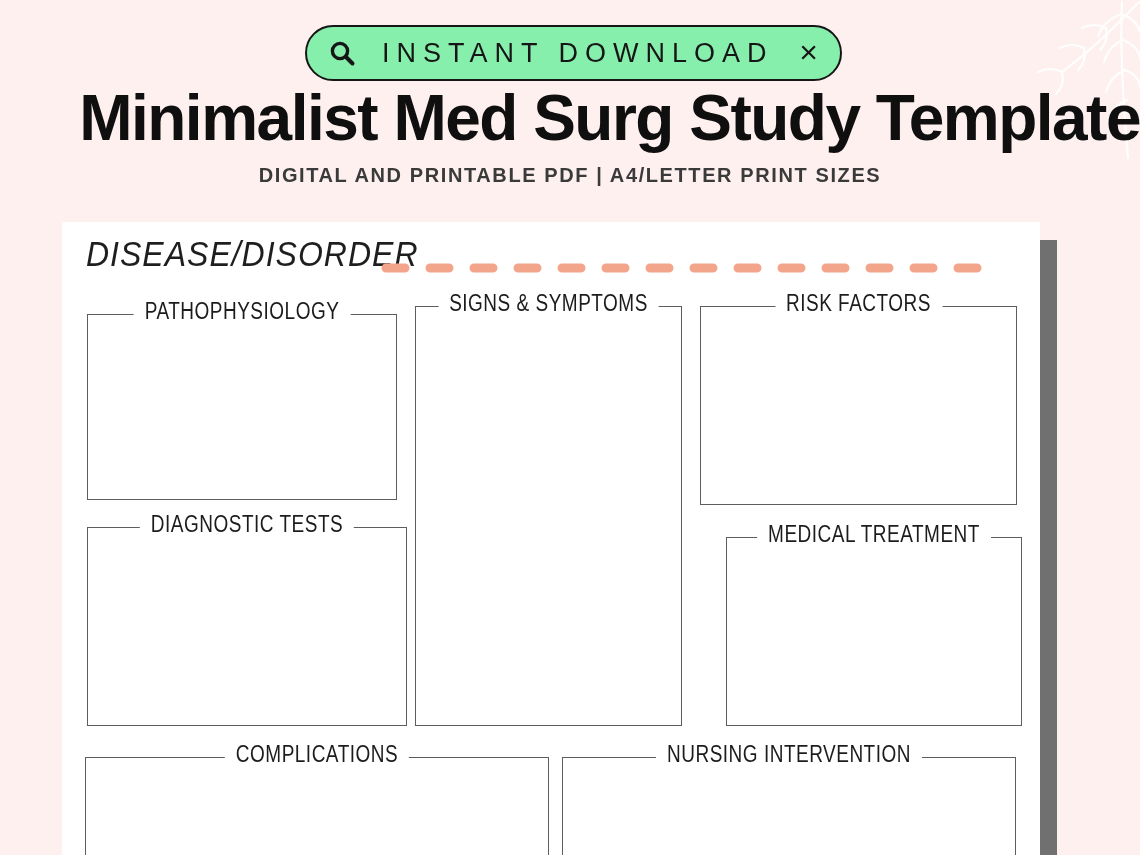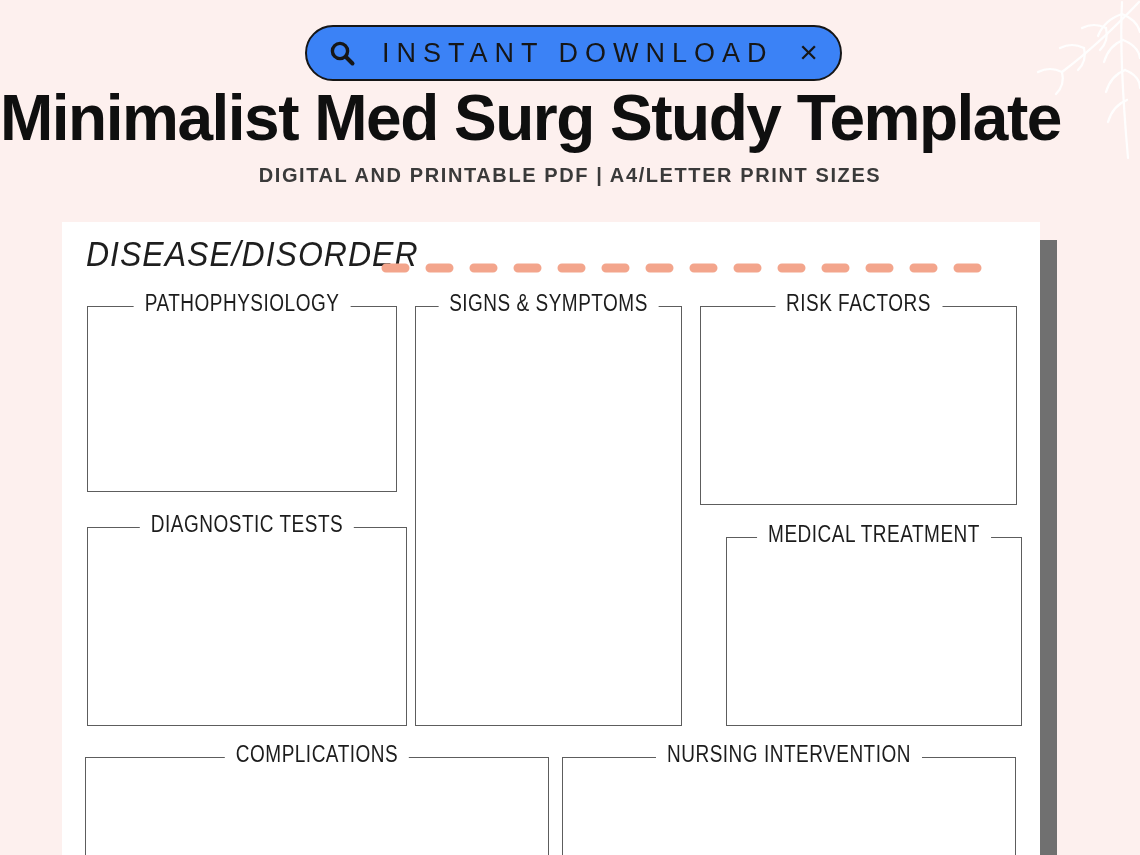--- a/index.html
+++ b/index.html
@@ -16,21 +16,21 @@
   .corner-decor {
     position: absolute; top: 0; right: 0;
     width: 130px; height: 160px;
     opacity: 0.95;
   }
 
   
   .badge {
     position: absolute; left: 305px; top: 25px;
     width: 537px; height: 56px;
-    background: #3b82f6;
+    background: #86efac;
     border: 2.5px solid #161616;
     border-radius: 30px;
     display: flex; align-items: center;
     padding: 0 22px;
   }
   .badge-label {
     flex: 1;
     text-align: center;
     font-size: 27px;
     font-weight: 500;
@@ -43,21 +43,21 @@
     font-weight: 400;
     color: #161616;
     line-height: 1;
     margin-top: -2px;
   }
 
   
   .main-title {
     position: absolute; left: 0; top: 86px;
     width: 1140px;
-    text-align: left;
+    text-align: right;
     font-size: 64px;
     font-weight: 700;
     letter-spacing: -1.5px;
     color: #0f0f0f;
     line-height: 1;
     white-space: nowrap;
   }
   .main-subtitle {
     position: absolute; left: 0; top: 164px;
     width: 1140px;
@@ -156,21 +156,21 @@
 <div class="paper-shadow"></div>
 
 <div class="paper">
 
   <div class="sheet-heading">DISEASE/DISORDER</div>
 
   <svg class="dash-line" width="620" height="10">
     <line x1="6" y1="5" x2="614" y2="5" stroke-width="9" stroke-linecap="round" stroke-dasharray="19 25" stroke="#f3a58c"></line>
   </svg>
 
-  <div class="tbox" style="left:25px; top:84px; width:310px; height:186px">
+  <div class="tbox" style="left:25px; top:92px; width:310px; height:186px">
     <span class="tbox-label">PATHOPHYSIOLOGY</span>
   </div>
 
   <div class="tbox" style="left:353px; top:84px; width:267px; height:420px">
     <span class="tbox-label">SIGNS &amp; SYMPTOMS</span>
   </div>
 
   <div class="tbox" style="left:638px; top:84px; width:317px; height:199px">
     <span class="tbox-label">RISK FACTORS</span>
   </div>

